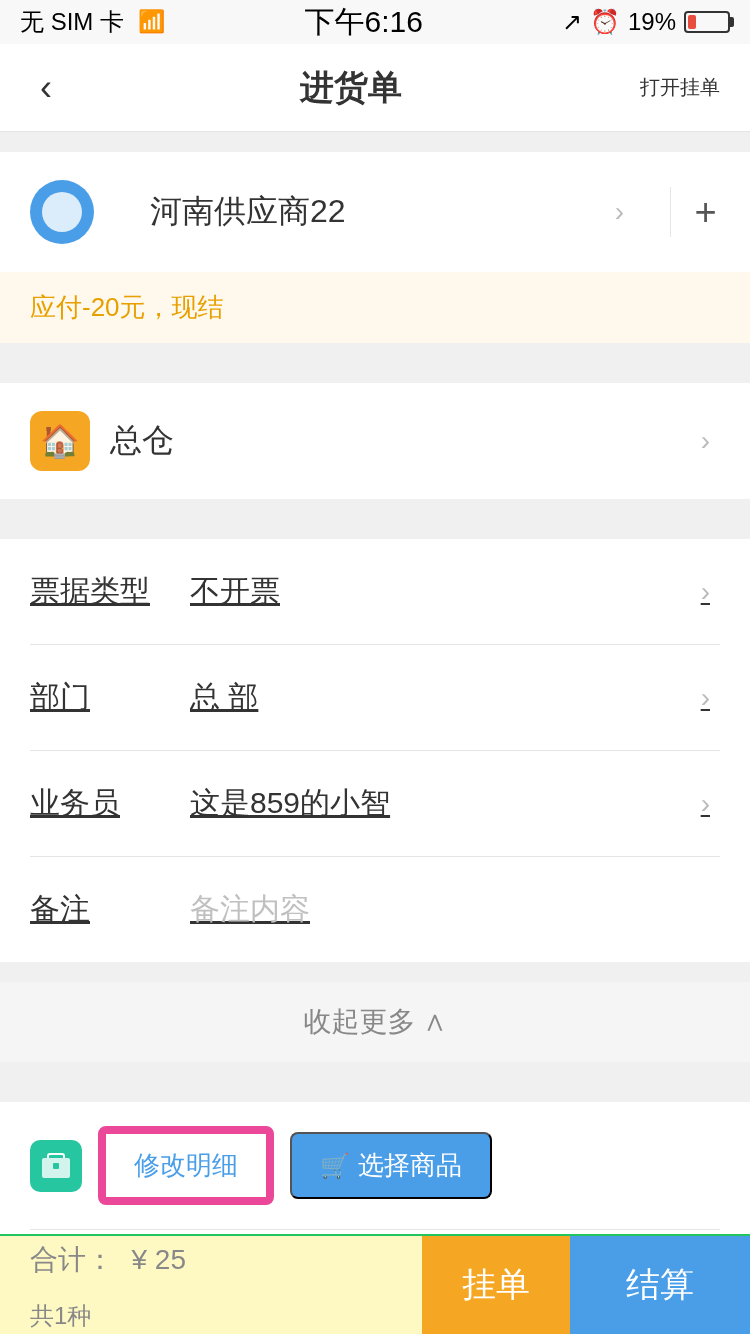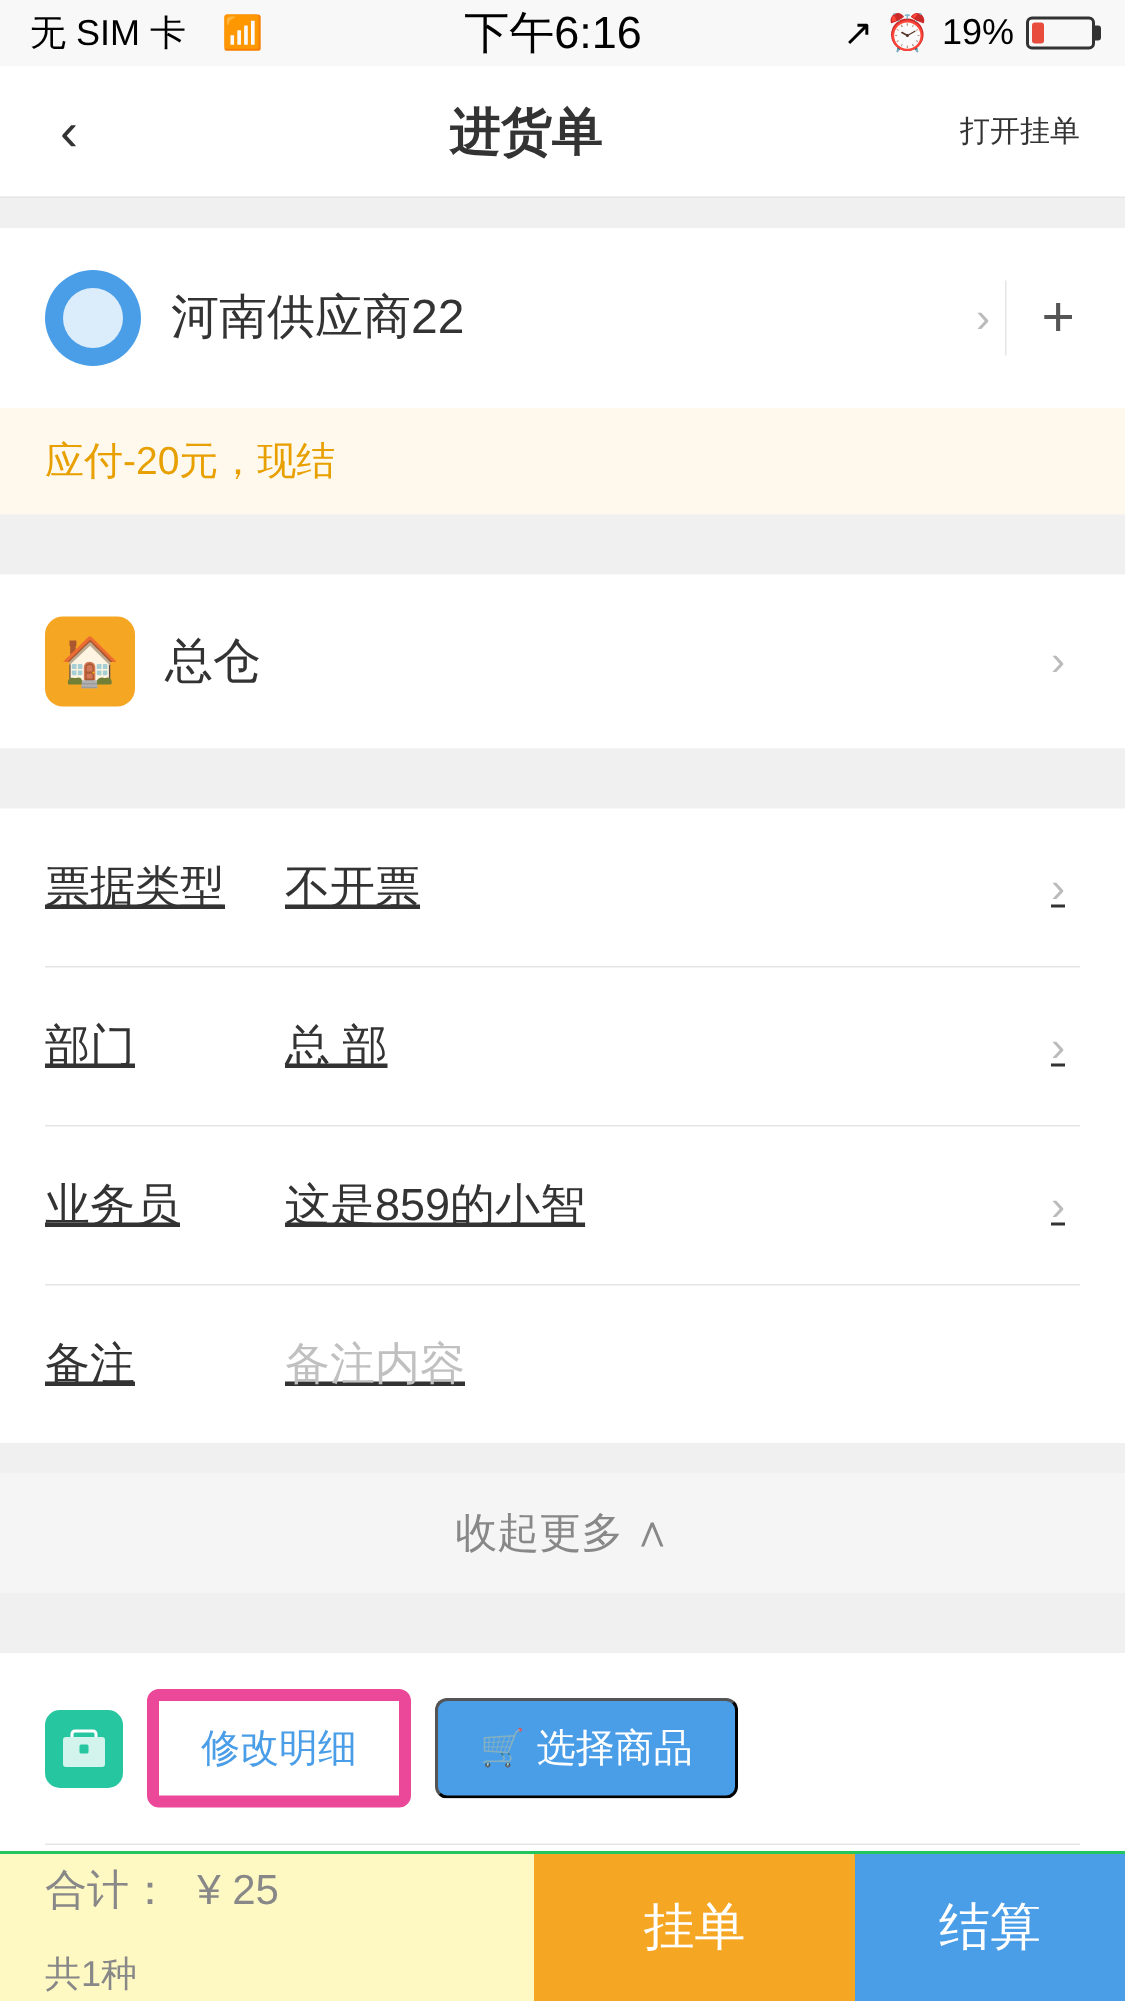--- a/index.html
+++ b/index.html
@@ -18,21 +18,21 @@
       width: 100%;
       height: 44px;
       background: #f8f8f8;
       display: flex;
       align-items: center;
       justify-content: space-between;
       padding: 0 20px;
       font-size: 24px;
       color: #000;
     }
-    .status-left { display: flex; align-items: center; gap: 24px; }
+    .status-left { display: flex; align-items: center; gap: 14px; }
     .status-center { font-size: 30px; font-weight: 500; }
     .status-right { display: flex; align-items: center; gap: 8px; font-size: 24px; }
     .battery-icon {
       width: 46px; height: 22px;
       border: 2px solid #333;
       border-radius: 4px;
       position: relative;
       display: inline-flex;
       align-items: center;
       padding: 2px;
@@ -97,20 +97,21 @@
     
     .supplier-section {
       background: #fff;
       padding: 0;
     }
     .supplier-row {
       display: flex;
       align-items: center;
       padding: 28px 30px;
       border-bottom: none;
+      gap: 36px;
     }
     .supplier-avatar {
       width: 64px;
       height: 64px;
       border-radius: 50%;
       background: #4a9ee8;
       display: flex;
       align-items: center;
       justify-content: center;
       margin-right: 20px;
@@ -353,21 +354,21 @@
       font-size: 28px;
       color: #888;
       margin-right: 8px;
     }
     .total-count {
       font-size: 24px;
       color: #888;
       margin-top: 21px;
     }
     .btn-hang {
-      width: 214px;
+      width: 148px;
       background: #f5a623;
       color: #fff;
       font-size: 34px;
       display: flex;
       align-items: center;
       justify-content: center;
       cursor: pointer;
     }
     .btn-settle {
       width: 180px;

